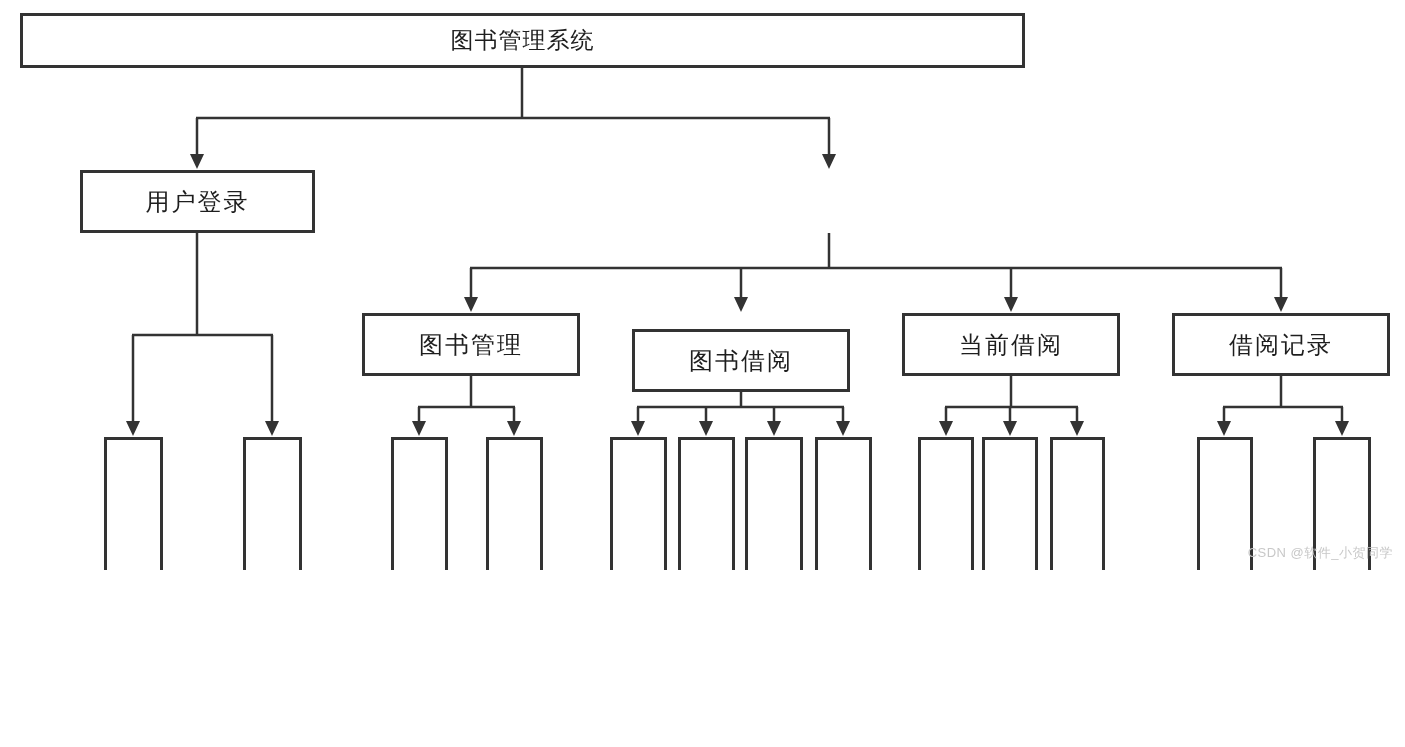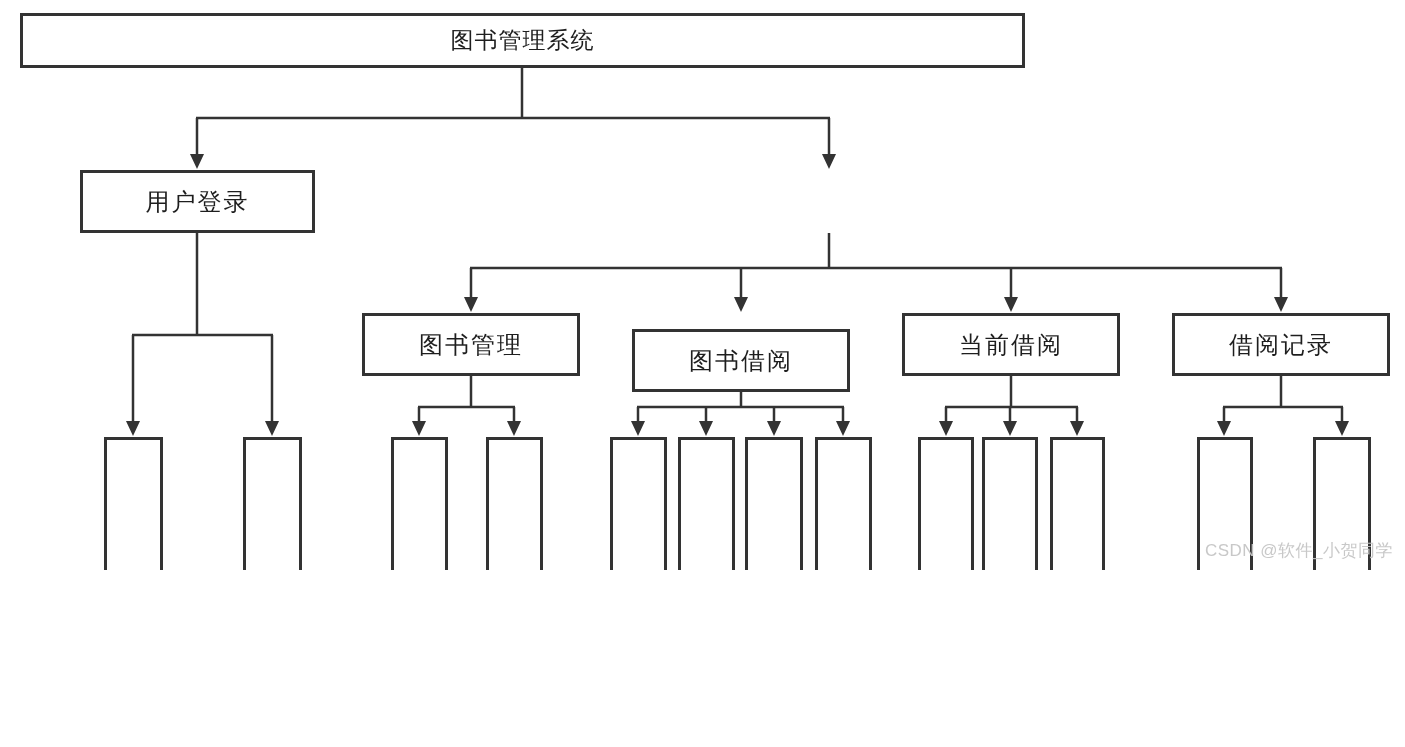--- a/index.html
+++ b/index.html
@@ -54,21 +54,21 @@
     font-size: 24px;
     letter-spacing: 6px;
     line-height: 1;
     color: #1e1e1e;
     white-space: nowrap;
   }
   .watermark {
     position: absolute;
     right: 12px;
     bottom: 8px;
-    font-size: 17px;
+    font-size: 13px;
     letter-spacing: 0.5px;
     color: rgba(197, 197, 197, 0.95);
     white-space: nowrap;
     z-index: 5;
   }
 </style>
 </head>
 <body>
 
 <div class="canvas">

